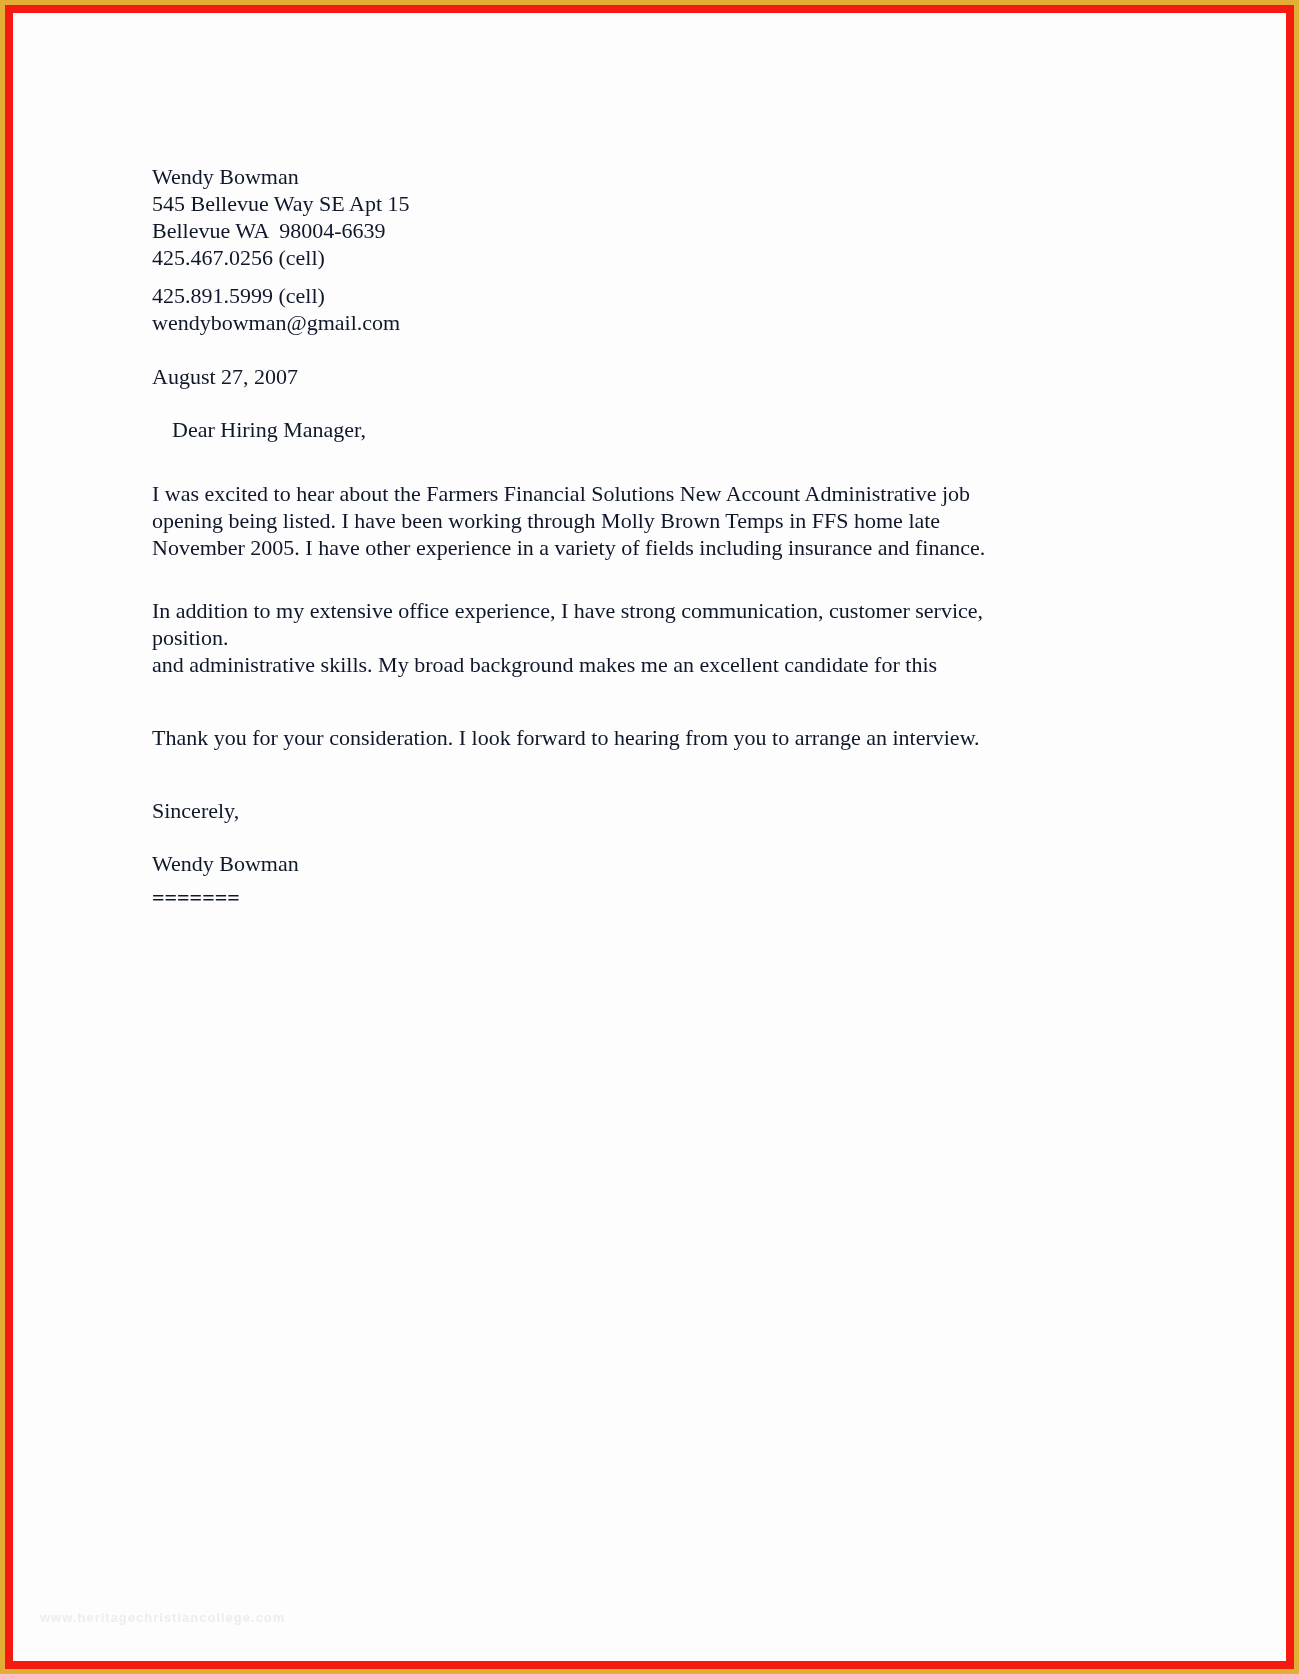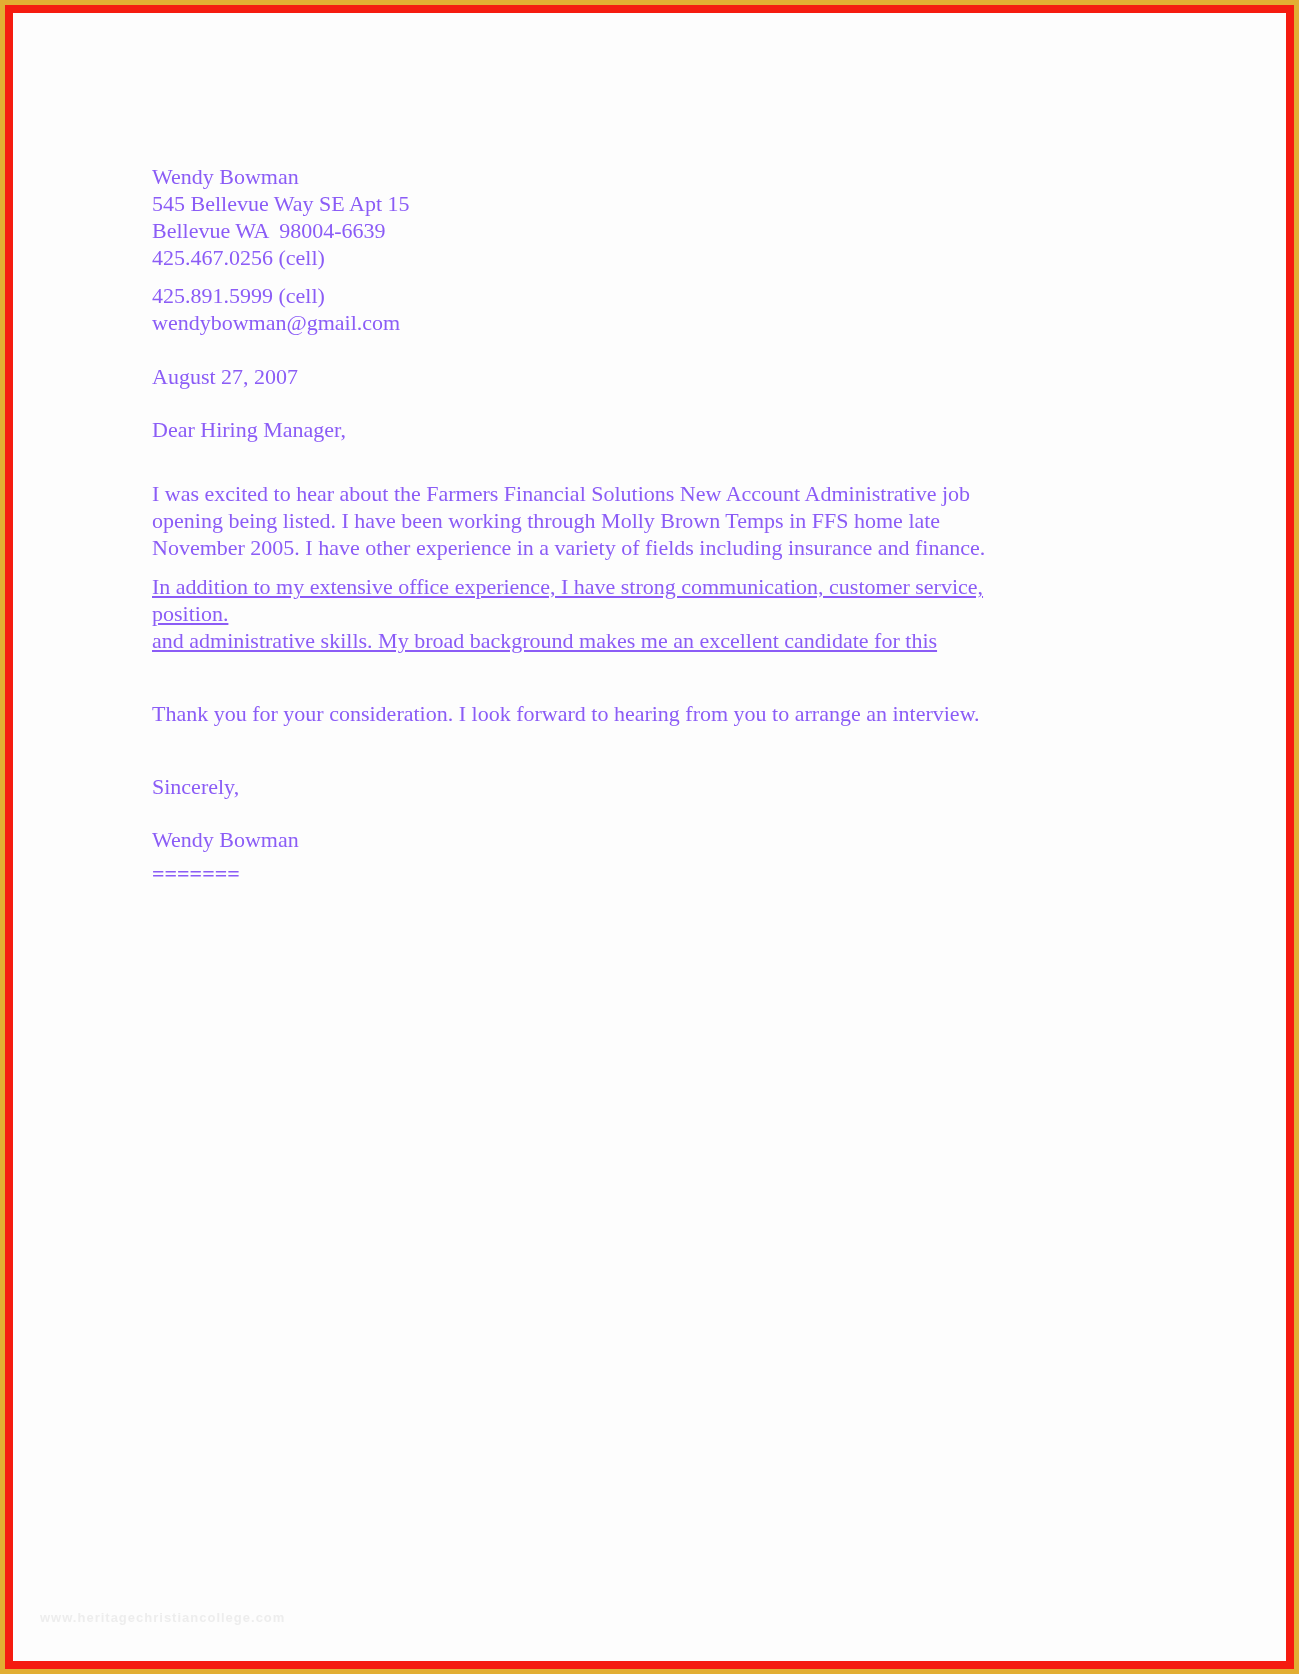--- a/index.html
+++ b/index.html
@@ -27,32 +27,32 @@
     height: 100%;
     border: 8px solid #f51b10; 
     background: #fdfdfd;
     position: relative;
   }
   .letter {
     position: absolute;
     top: 150px;
     left: 139px;
     right: 40px;
-    color: #8b5cf6;
+    color: #0f172a;
     font-size: 22px;
     line-height: 27px;
   }
   .line {
     white-space: pre-wrap;
   }
   .contact-block2 { margin-top: 11px; }
   .date-line      { margin-top: 27px; }
-  .salutation     { margin-top: 26px; }
+  .salutation     { margin-top: 26px; margin-left: 20px; }
   .para-1         { margin-top: 37px; }
-  .para-2         { margin-top: 12px; text-decoration: underline; }
+  .para-2         { margin-top: 36px; }
   .para-3         { margin-top: 46px; }
   .closing        { margin-top: 46px; }
   .signature-name { margin-top: 26px; }
   .signature-divider {
     margin-top: 7px;
     letter-spacing: 0px;
     font-weight: bold;
   }
   .watermark {
     position: absolute;

